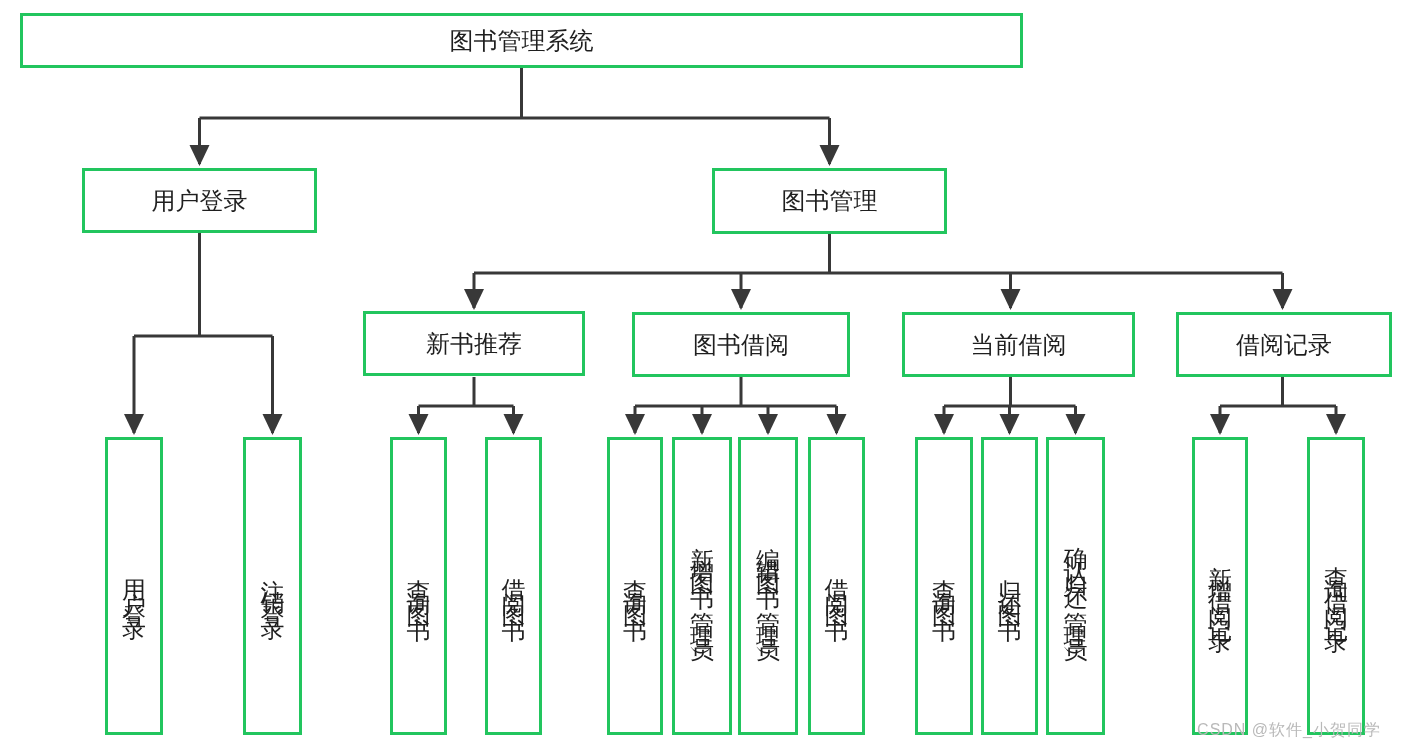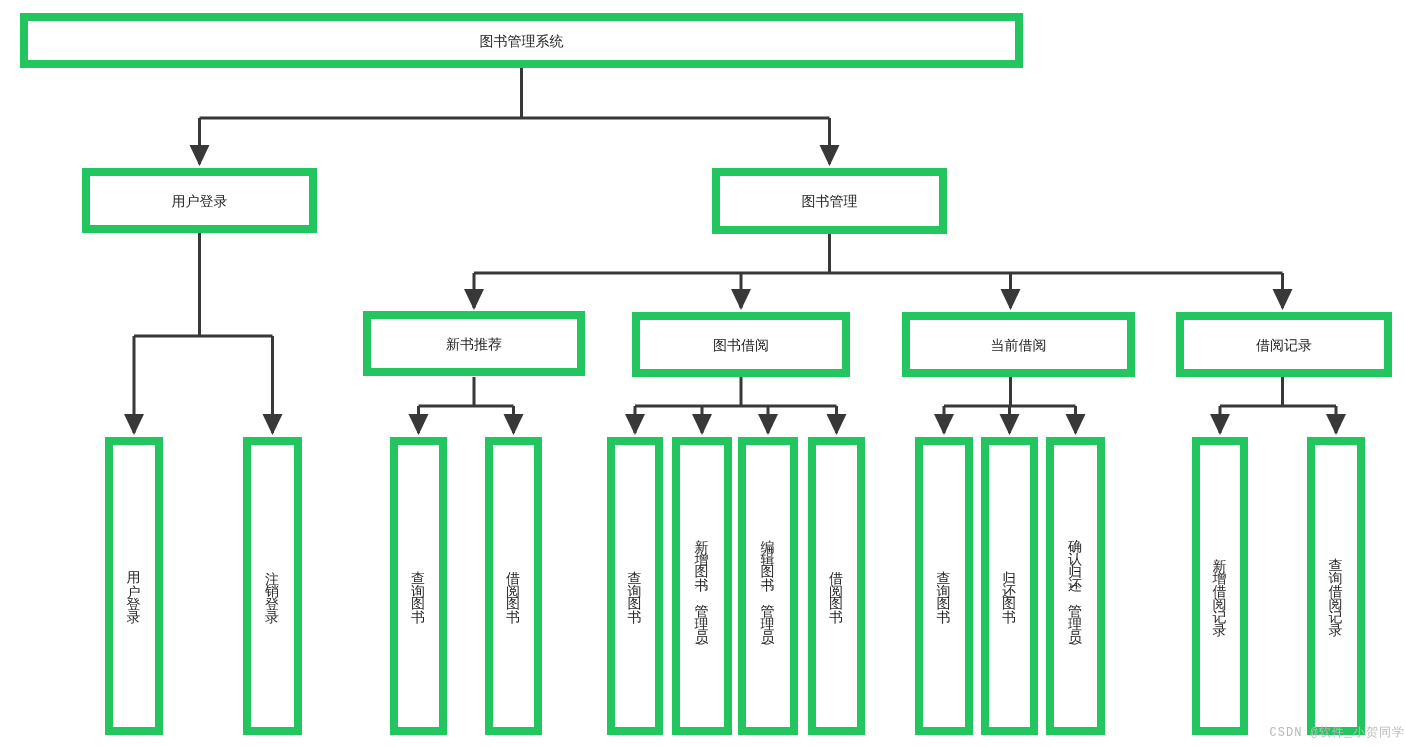--- a/index.html
+++ b/index.html
@@ -8,46 +8,45 @@
   #canvas {
     position: relative;
     width: 1405px;
     height: 747px;
     background: #ffffff;
     overflow: hidden;
   }
   svg.wires { position: absolute; left: 0; top: 0; z-index: 1; }
   .box {
     position: absolute;
-    border: 8px solid #22c55e;
+    border: 3px solid #22c55e;
     background: #ffffff;
     display: flex;
     align-items: center;
     justify-content: center;
     color: #1f1f1f;
-    font-size: 14px;
+    font-size: 24px;
     z-index: 2;
     line-height: 1;
   }
   .box span { white-space: nowrap; }
   .leaf span {
     writing-mode: vertical-rl;
     text-orientation: mixed;
     letter-spacing: 13px;
     white-space: normal;
   }
   .watermark {
     position: absolute;
-    right: 0;
+    right: 24px;
     bottom: 6px;
-    font-size: 12px;
+    font-size: 16px;
     color: #b9b9b9;
     letter-spacing: 1px;
     z-index: 5;
-    font-family: Liberation Mono, monospace;
   }
 </style>
 </head>
 <body>
 
 <div id="canvas">
 
   <svg class="wires" width="1405" height="747" viewBox="0 0 1405 747">
     <g stroke="#383838" stroke-width="3" fill="none">
 

